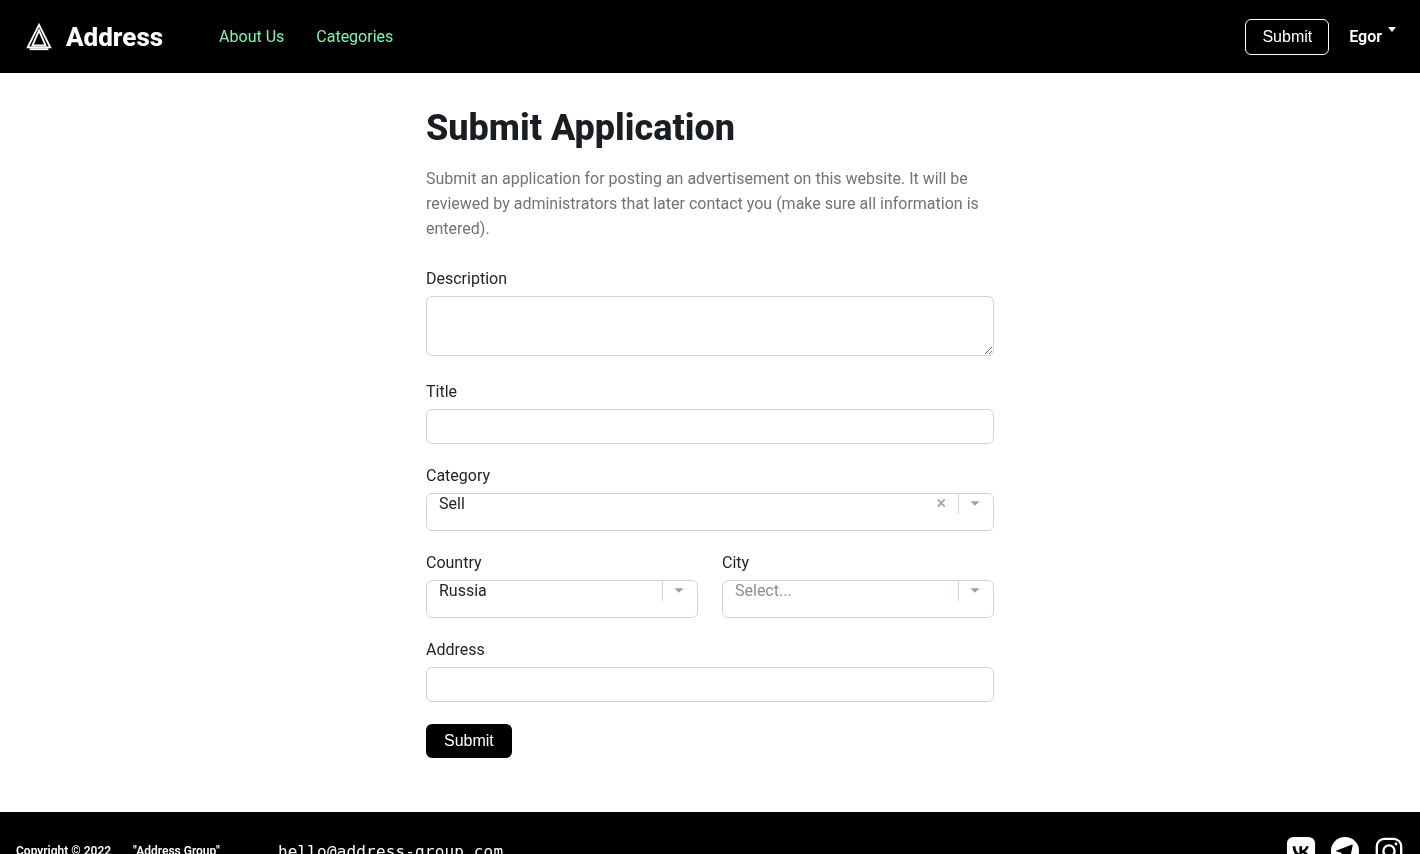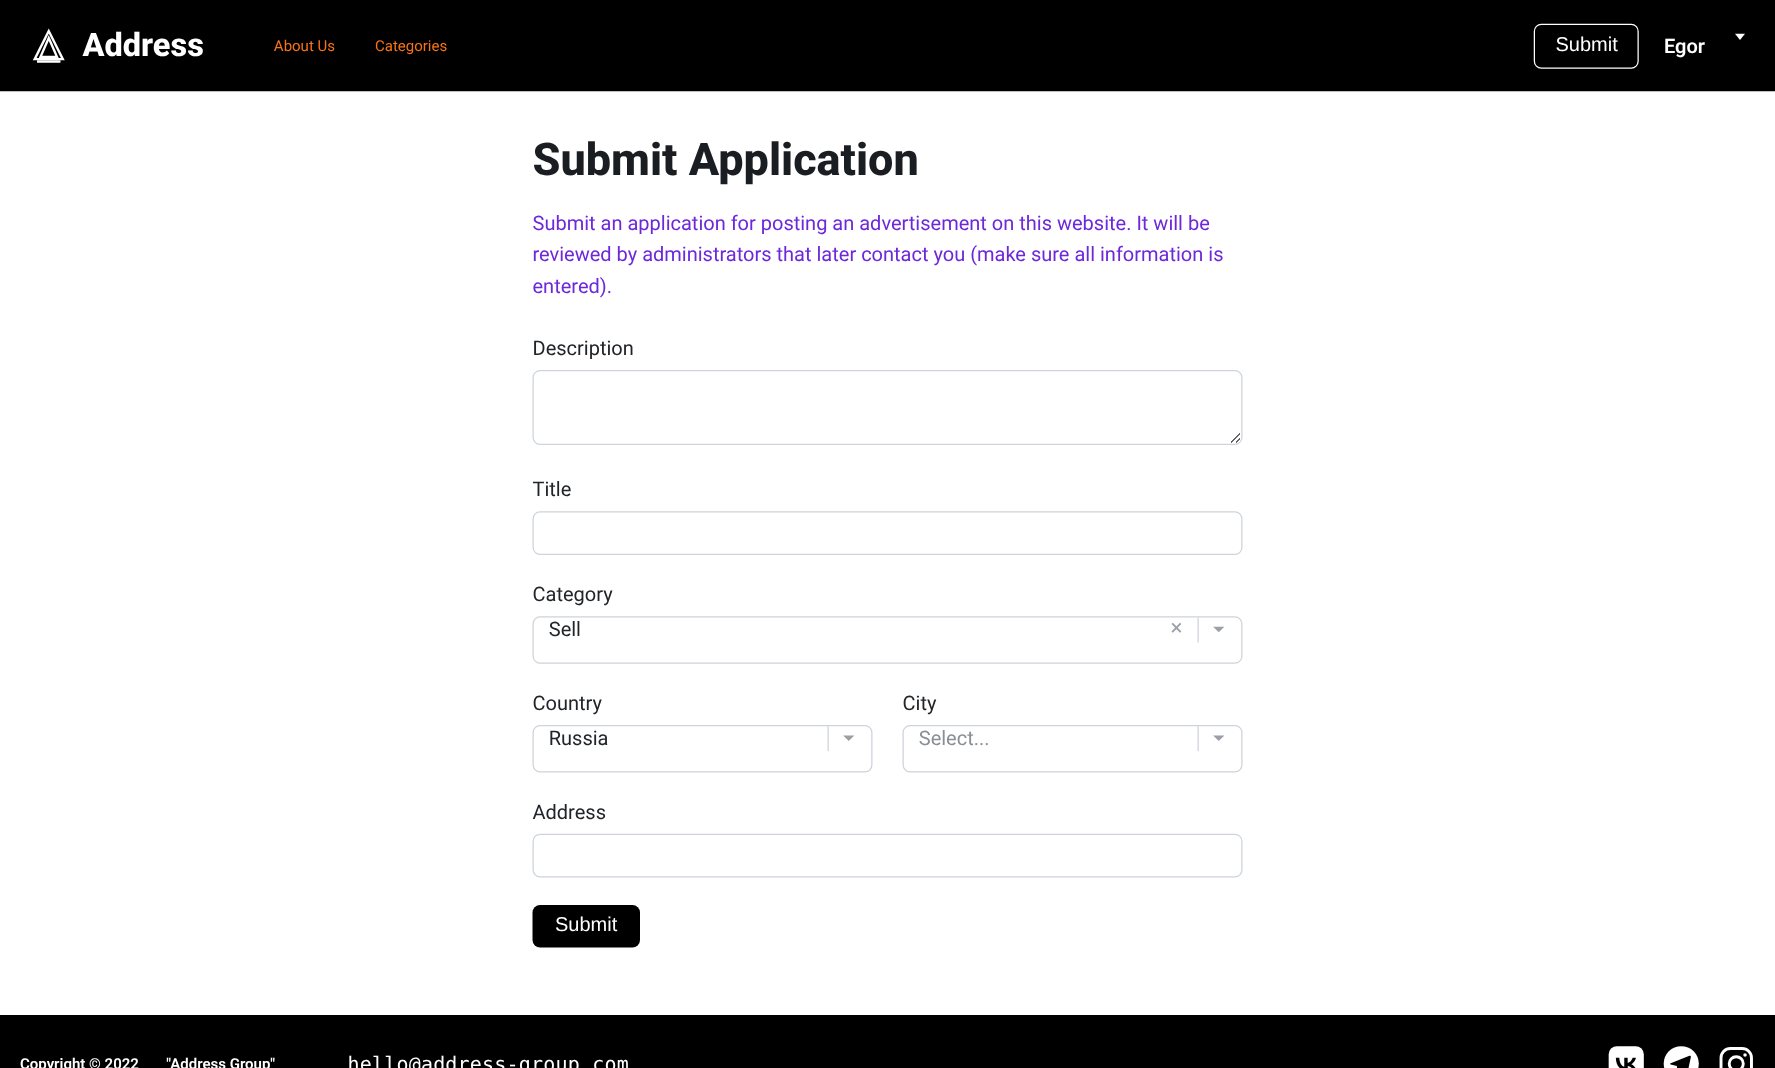--- a/index.html
+++ b/index.html
@@ -41,22 +41,22 @@
       height: 30px;
     }
 
     .navbar-nav {
       display: flex;
       gap: 32px;
       margin-left: 56px;
     }
 
     .nav-link {
-      color: #f97316;
-      font-size: 12px;
+      color: #86efac;
+      font-size: 16px;
       cursor: pointer;
     }
 
     .navbar-right {
       margin-left: auto;
       display: flex;
       align-items: center;
       gap: 20px;
     }
 
@@ -66,21 +66,21 @@
       color: #fff;
       padding: 8px 16px;
       border-radius: 6px;
       font-size: 16px;
       cursor: pointer;
     }
 
     .user-dropdown {
       display: flex;
       align-items: flex-start;
-      gap: 24px;
+      gap: 6px;
       cursor: pointer;
       font-weight: 600;
       font-size: 16px;
     }
 
     .caret {
       width: 0;
       height: 0;
       border-left: 4px solid transparent;
       border-right: 4px solid transparent;
@@ -99,21 +99,21 @@
     }
 
     .page-title {
       font-size: 36px;
       font-weight: 800;
       color: #1a1d21;
       margin-bottom: 18px;
     }
 
     .page-description {
-      color: #6d28d9;
+      color: #737373;
       font-size: 16px;
       line-height: 1.55;
       margin-bottom: 28px;
     }
 
     .form-group {
       margin-bottom: 22px;
     }
 
     .form-row {

